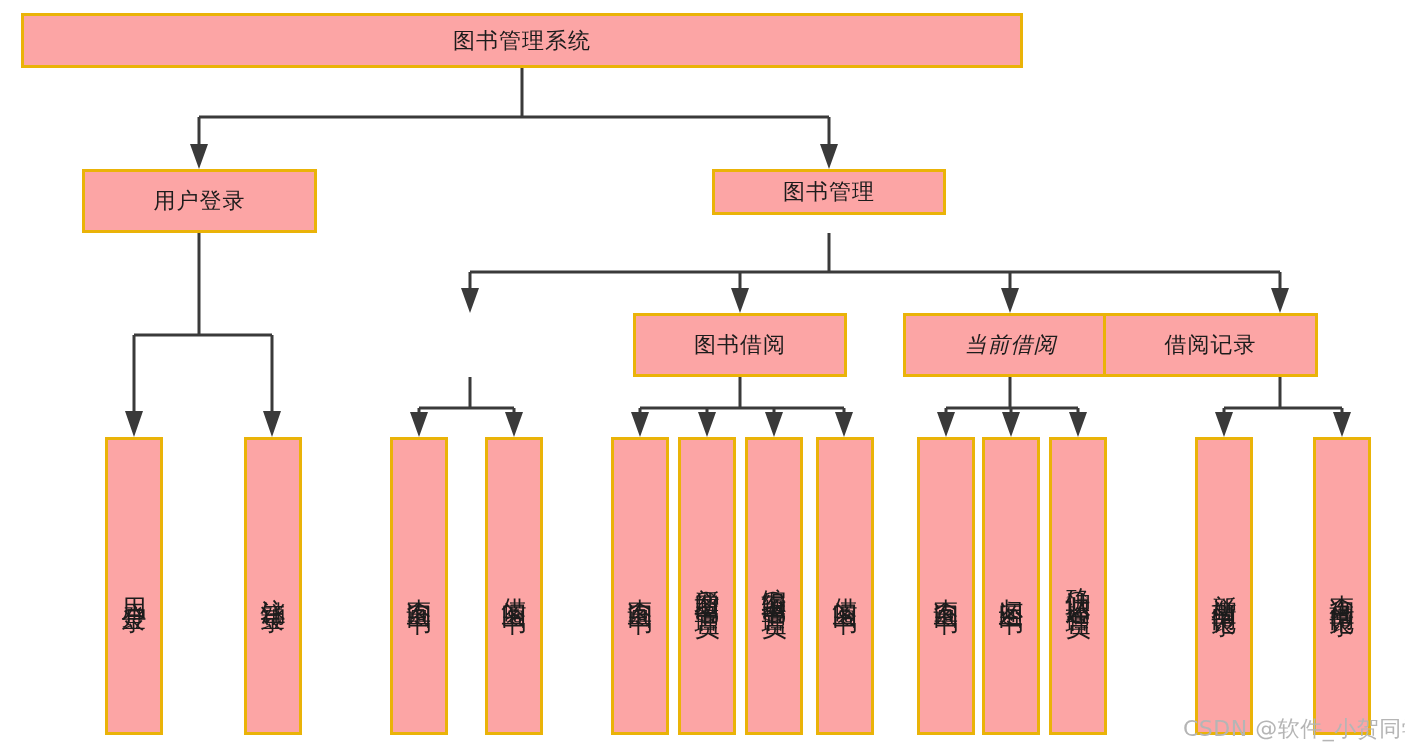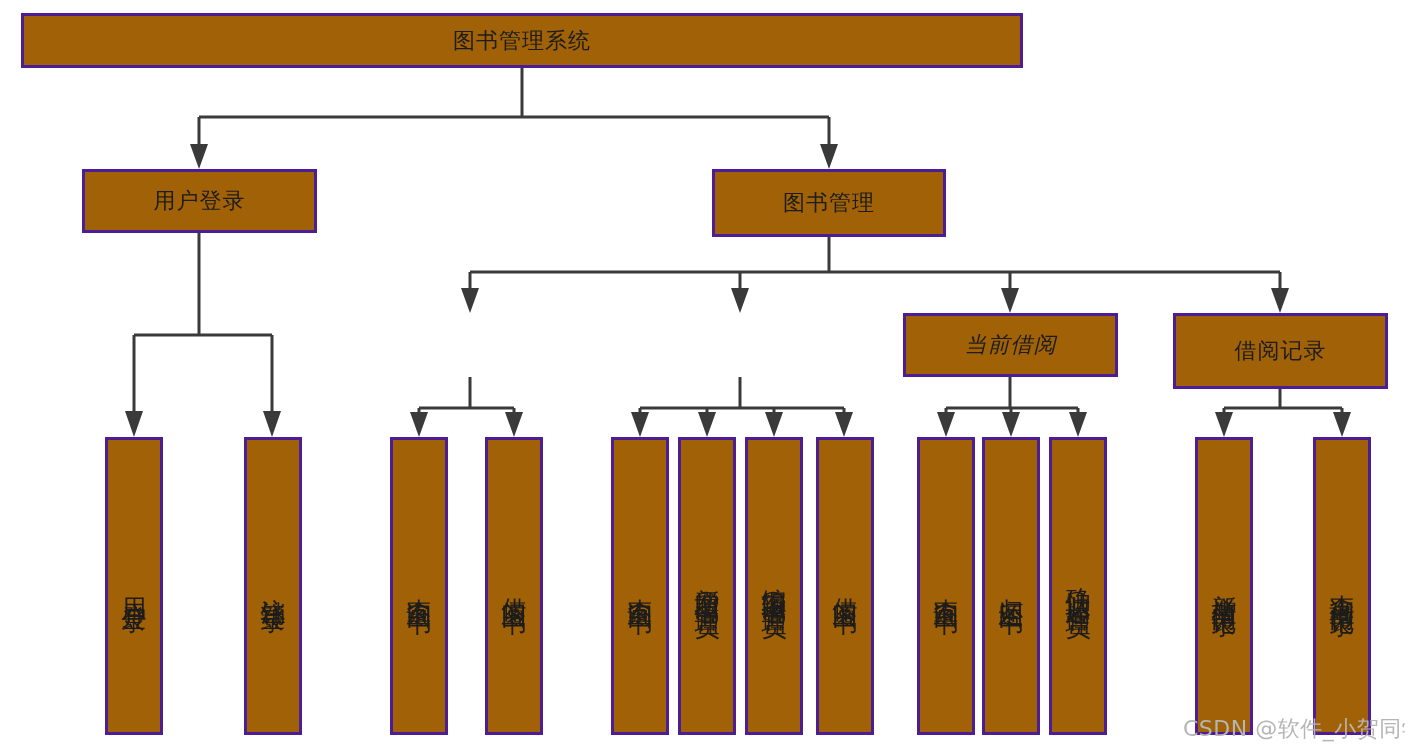--- a/index.html
+++ b/index.html
@@ -19,22 +19,22 @@
     position: absolute;
     left: 0;
     top: 0;
     width: 1405px;
     height: 747px;
     pointer-events: none;
   }
   .box {
     position: absolute;
     box-sizing: border-box;
-    background: #a16207;
-    border: 3px solid #4c1d95;
+    background: #fca5a5;
+    border: 3px solid #eab308;
     color: #1c1c1c;
     display: flex;
     align-items: center;
     justify-content: center;
     text-align: center;
   }
   .hbox {
     font-size: 22px;
     letter-spacing: 1px;
     white-space: nowrap;
@@ -84,24 +84,25 @@
              M461 288h18l-9 25z M731 288h18l-9 25z M1001 288h18l-9 25z M1271 288h18l-9 25z
              M410 412h18l-9 25z M505 412h18l-9 25z
              M631 412h18l-9 25z M698 412h18l-9 25z M765 412h18l-9 25z M835 412h18l-9 25z
              M937 412h18l-9 25z M1002 412h18l-9 25z M1069 412h18l-9 25z
              M1215 412h18l-9 25z M1333 412h18l-9 25z" fill="#3a3a3a"></path>
   </svg>
 
   <div class="box hbox" style="left:21px; top:13px; width:1002px; height:55px;">图书管理系统</div>
 
   <div class="box hbox" style="left:82px; top:169px; width:235px; height:64px;">用户登录</div>
-  <div class="box hbox" style="left:712px; top:169px; width:234px; height:68px;">图书管理</div>
+  <div class="box hbox" style="left:712px; top:169px; width:234px; height:46px;">图书管理</div>
 
+  <div class="box hbox" style="left:633px; top:313px; width:214px; height:64px;">图书借阅</div>
   <div class="box hbox" style="left:903px; top:313px; width:215px; height:64px;font-style:italic;">当前借阅</div>
-  <div class="box hbox" style="left:1173px; top:313px; width:215px; height:76px;">借阅记录</div>
+  <div class="box hbox" style="left:1103px; top:313px; width:215px; height:64px;">借阅记录</div>
 
   <div class="box vbox" style="left:105px;">用户登录</div>
   <div class="box vbox" style="left:244px;">注销登录</div>
 
   <div class="box vbox" style="left:390px;">查询图书</div>
   <div class="box vbox" style="left:485px;">借阅图书</div>
 
   <div class="box vbox" style="left:611px;">查询图书</div>
   <div class="box vbox" style="left:678px;">新增图书（管理员）</div>
   <div class="box vbox" style="left:745px;">编辑图书（管理员）</div>

